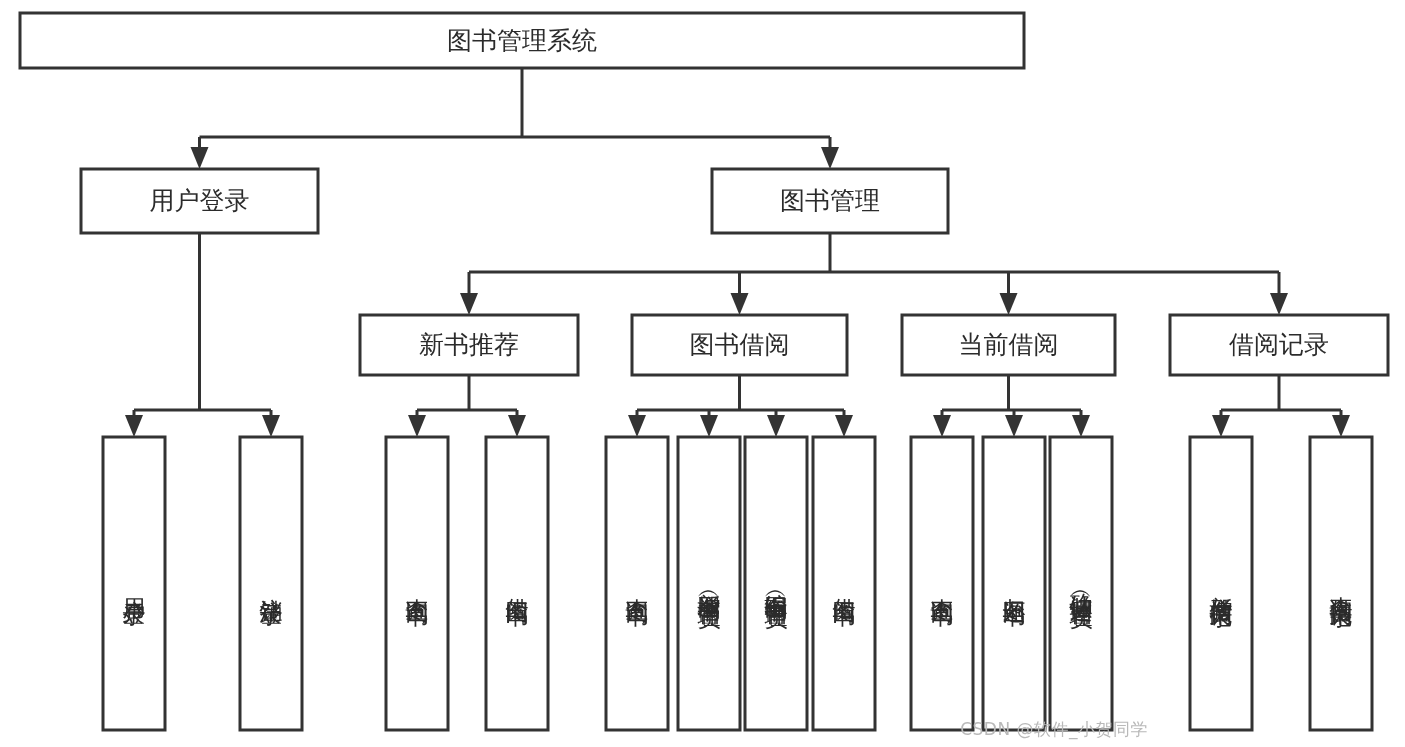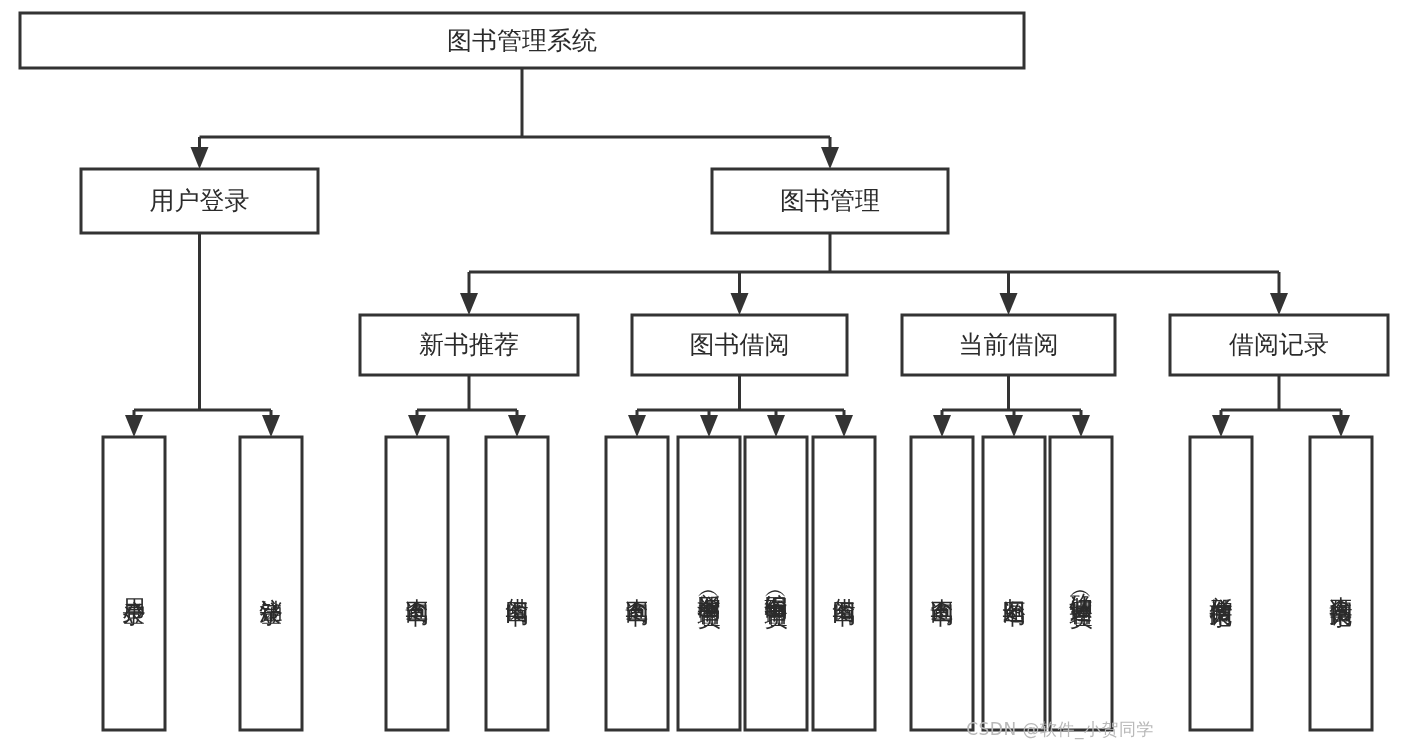--- a/index.html
+++ b/index.html
@@ -60,21 +60,21 @@
     text-orientation: upright;
     font-family: "DejaVu Sans", "Liberation Sans", sans-serif;
     font-size: 23px;
     line-height: 1.08;
     color: #2b2b2b;
     letter-spacing: 2px;
     white-space: nowrap;
   }
   .watermark {
     position: absolute;
-    right: 0;
+    right: 6px;
     bottom: 6px;
     font-family: "DejaVu Sans", "Liberation Sans", sans-serif;
     font-size: 17px;
     color: #b9b9b9;
     white-space: nowrap;
     letter-spacing: 0.5px;
   }
 </style>
 </head>
 <body>

